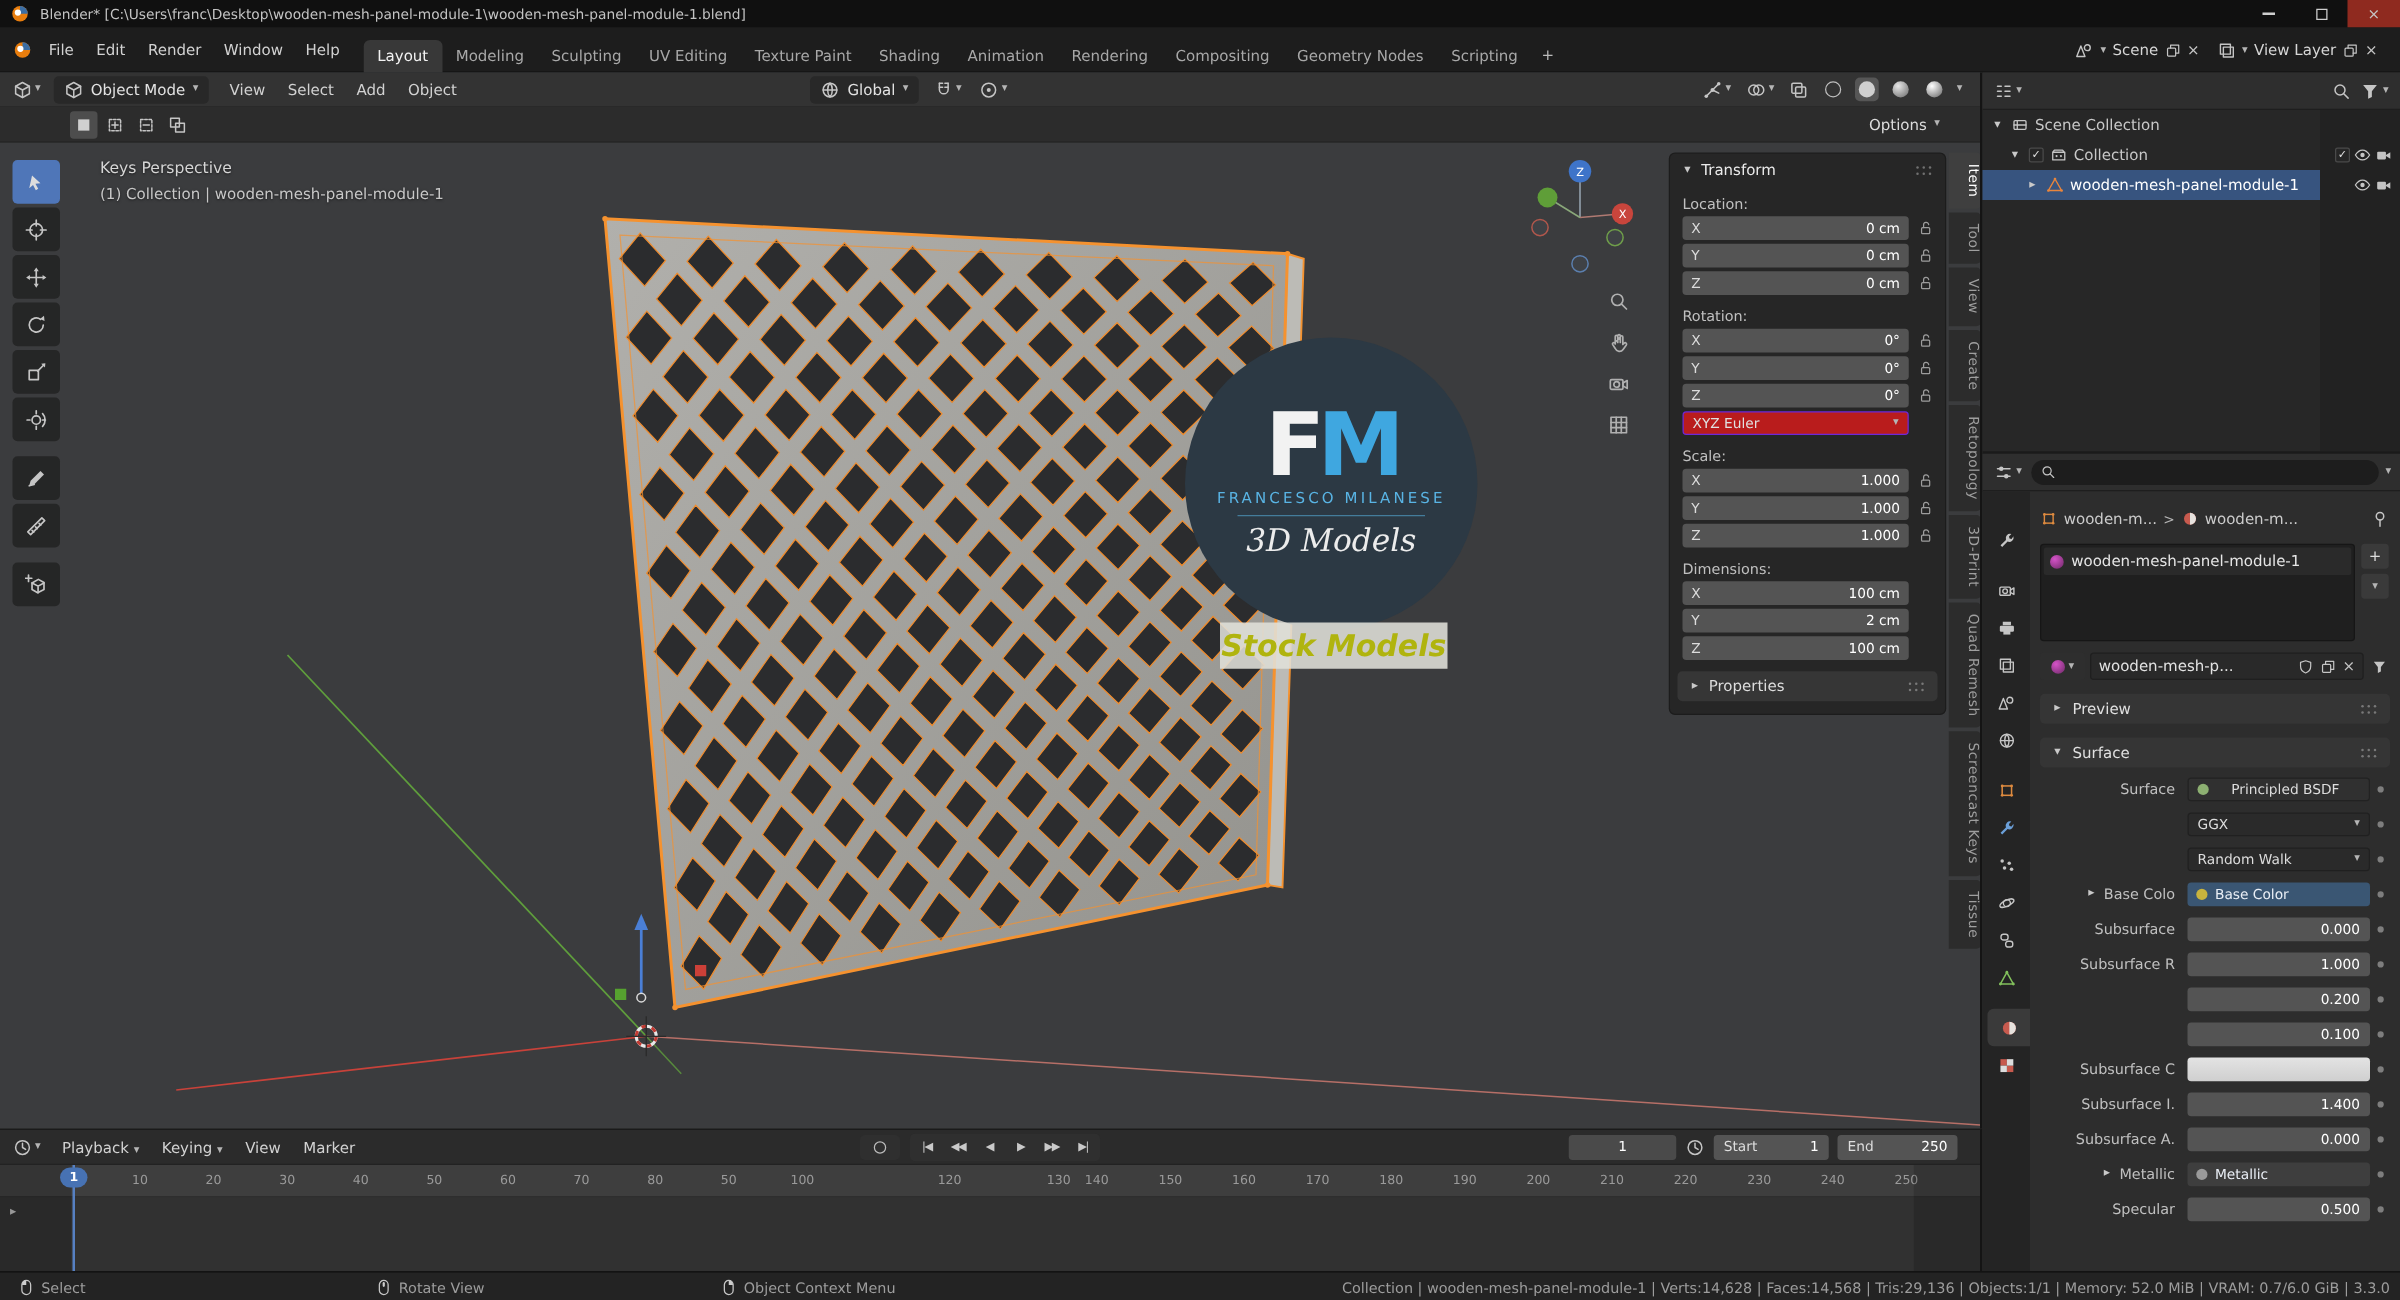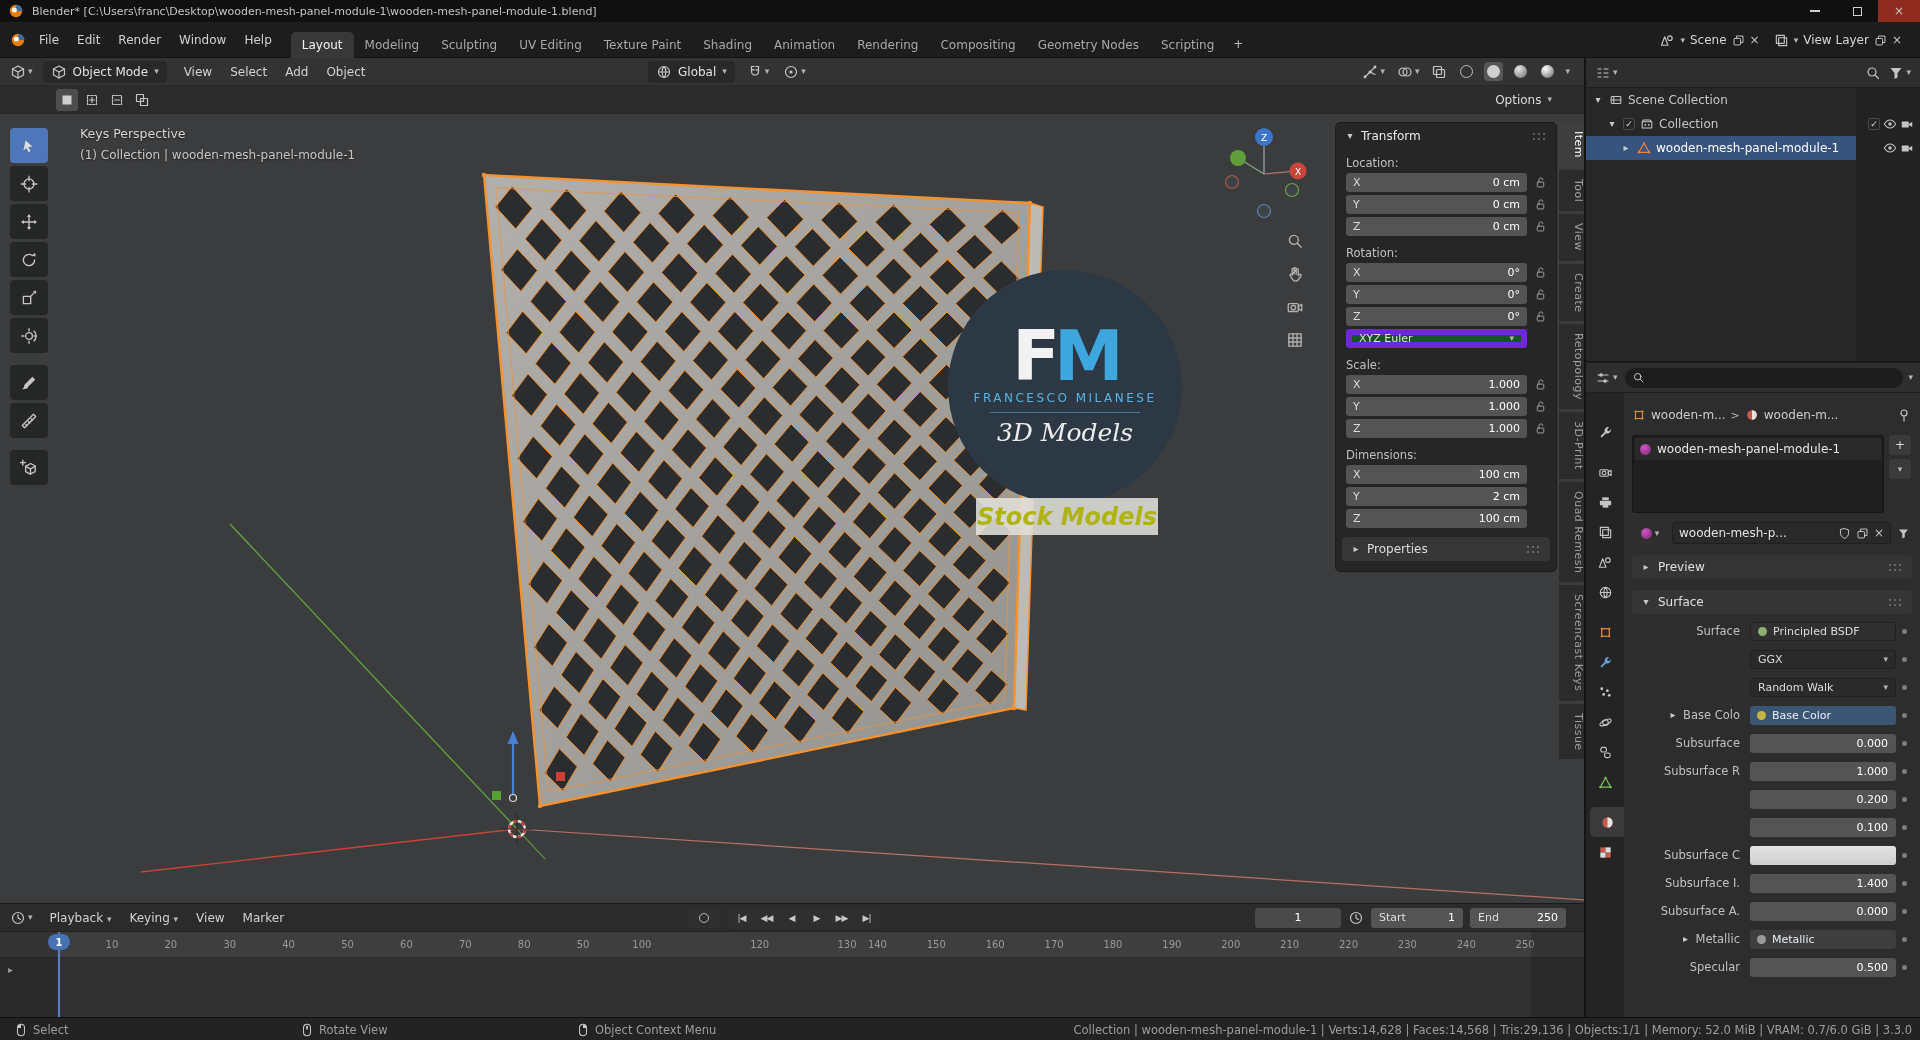--- a/index.html
+++ b/index.html
@@ -71,21 +71,21 @@
 #wm-badge{position:absolute;left:976px;top:384px;width:182px;height:37px;background:rgba(224,224,218,.88);display:flex;align-items:center;justify-content:center;z-index:5}
 #wm-badge span{font-size:24px;font-weight:bold;font-style:italic;color:#b0b40e}
 
 #npanel{position:absolute;left:1335px;top:8px;width:222px;background:rgba(37,37,37,.93);border:1px solid #1c1c1c;border-radius:5px;padding-bottom:10px;z-index:6}
 .np-header{height:26px;display:flex;align-items:center;padding:0 8px;gap:5px;color:#eaeaea}
 .np-grouplabel{padding:7px 10px 3px;color:#c0c0c0;font-size:11.5px}
 .np-row{display:flex;align-items:center;padding:0 8px 0 10px;gap:6px;margin-bottom:3px}
 .nfield{flex:1;height:19px;background:#545454;border-radius:3px;display:flex;align-items:center;justify-content:space-between;padding:0 7px;font-size:11px;color:#fff}
 .nfield .ax{color:#dcdcdc}
 .np-lock{width:15px;display:flex;justify-content:center;opacity:.75}
-.np-drop{flex:1;height:19px;background:#14532d;border:6px solid #6d28d9;border-radius:3px;display:flex;align-items:center;justify-content:space-between;padding:0 7px;color:#e0e0e0;font-size:11px}
+.np-drop{flex:1;height:19px;background:#b91c1c;border:1px solid #6d28d9;border-radius:3px;display:flex;align-items:center;justify-content:space-between;padding:0 7px;color:#e0e0e0;font-size:11px}
 .np-props{margin:9px 6px 0;height:24px;background:#363636;border-radius:4px;display:flex;align-items:center;gap:5px;padding:0 8px;color:#ddd}
 
 #side-tabs{position:absolute;left:1559px;top:8px;width:27px;display:flex;flex-direction:column;gap:3px;z-index:6}
 .side-tab{writing-mode:vertical-rl;padding:9px 0;width:26px;text-align:center;font-size:11px;color:#9f9f9f;background:#2c2c2c;border-radius:0 4px 4px 0;letter-spacing:.5px;white-space:nowrap}
 .side-tab.active{background:#3f3f3f;color:#fff}
 
 #timeline{position:absolute;left:0;top:903px;width:1586px;height:114px;background:#313131;border-top:1px solid #1a1a1a;border-right:2px solid #141414}
 #tl-header{height:28px;background:#2b2b2b;display:flex;align-items:center;padding:0 8px;gap:6px;position:relative;border-bottom:1px solid #222}
 #tl-center{position:absolute;left:688px;display:flex;align-items:center;gap:8px}
 .tp-group{display:flex;align-items:center;background:#2f2f2f;border-radius:4px;padding:1px}
@@ -136,21 +136,21 @@
 .mr-name .nm{flex:1;white-space:nowrap;overflow:hidden}
 .section-h{margin-top:11px;height:24px;background:#353535;border-radius:4px;display:flex;align-items:center;gap:6px;padding:0 8px;color:#e0e0e0}
 .section-h:first-of-type{margin-top:14px}
 .prow{display:flex;align-items:center;height:22px;margin-top:6px}
 .plabel{width:118px;display:flex;justify-content:flex-end;align-items:center;gap:4px;padding-right:10px;color:#c0c0c0;font-size:11.5px;white-space:nowrap;overflow:hidden}
 .pval{flex:1}
 .pdot{width:16px;display:flex;justify-content:center}
 .pdot i{width:5px;height:5px;border-radius:50%;background:#7e7e7e;display:block}
 .f-num{height:19px;background:#545454;border-radius:3px;color:#fff;font-size:11px;display:flex;align-items:center;justify-content:flex-end;padding:0 8px}
 .f-drop{height:19px;background:#2a2a2a;border:1px solid #202020;border-radius:3px;color:#ddd;font-size:11px;display:flex;align-items:center;justify-content:space-between;padding:0 7px}
-.f-node{height:19px;background:#303030;border:1px solid #222;border-radius:3px;color:#ddd;display:flex;gap:6px;align-items:center;padding:0 7px;font-size:11px}
+.f-node{height:19px;background:#303030;border:1px solid #222;border-radius:3px;color:#ddd;display:flex;gap:18px;align-items:center;padding:0 7px;font-size:11px}
 .f-link{height:19px;border-radius:3px;color:#e9eef5;display:flex;gap:6px;align-items:center;padding:0 7px;font-size:11px}
 .f-color{height:19px;border-radius:3px;background:linear-gradient(#e3e3e3,#cfcfcf)}
 .sockdot{width:9px;height:9px;border-radius:50%;display:inline-block}
 
 #status{position:absolute;left:0;top:1017px;width:1920px;height:23px;background:#232323;border-top:1px solid #0f0f0f;color:#9d9d9d;font-size:11.5px}
 .hint{position:absolute;top:0;height:23px;display:flex;align-items:center;gap:5px}
 #stats{position:absolute;right:8px;top:0;height:23px;display:flex;align-items:center;white-space:nowrap}
 </style>
 </head>
 <body>

